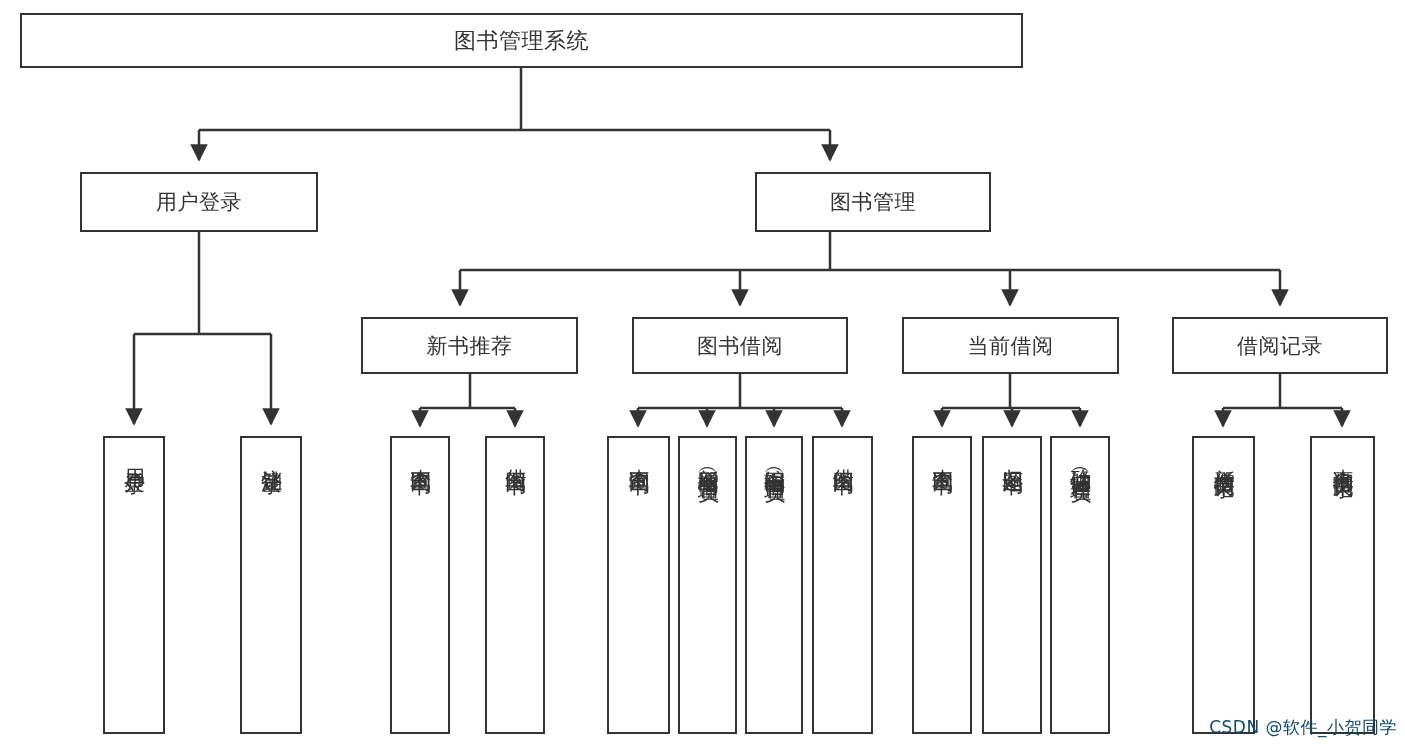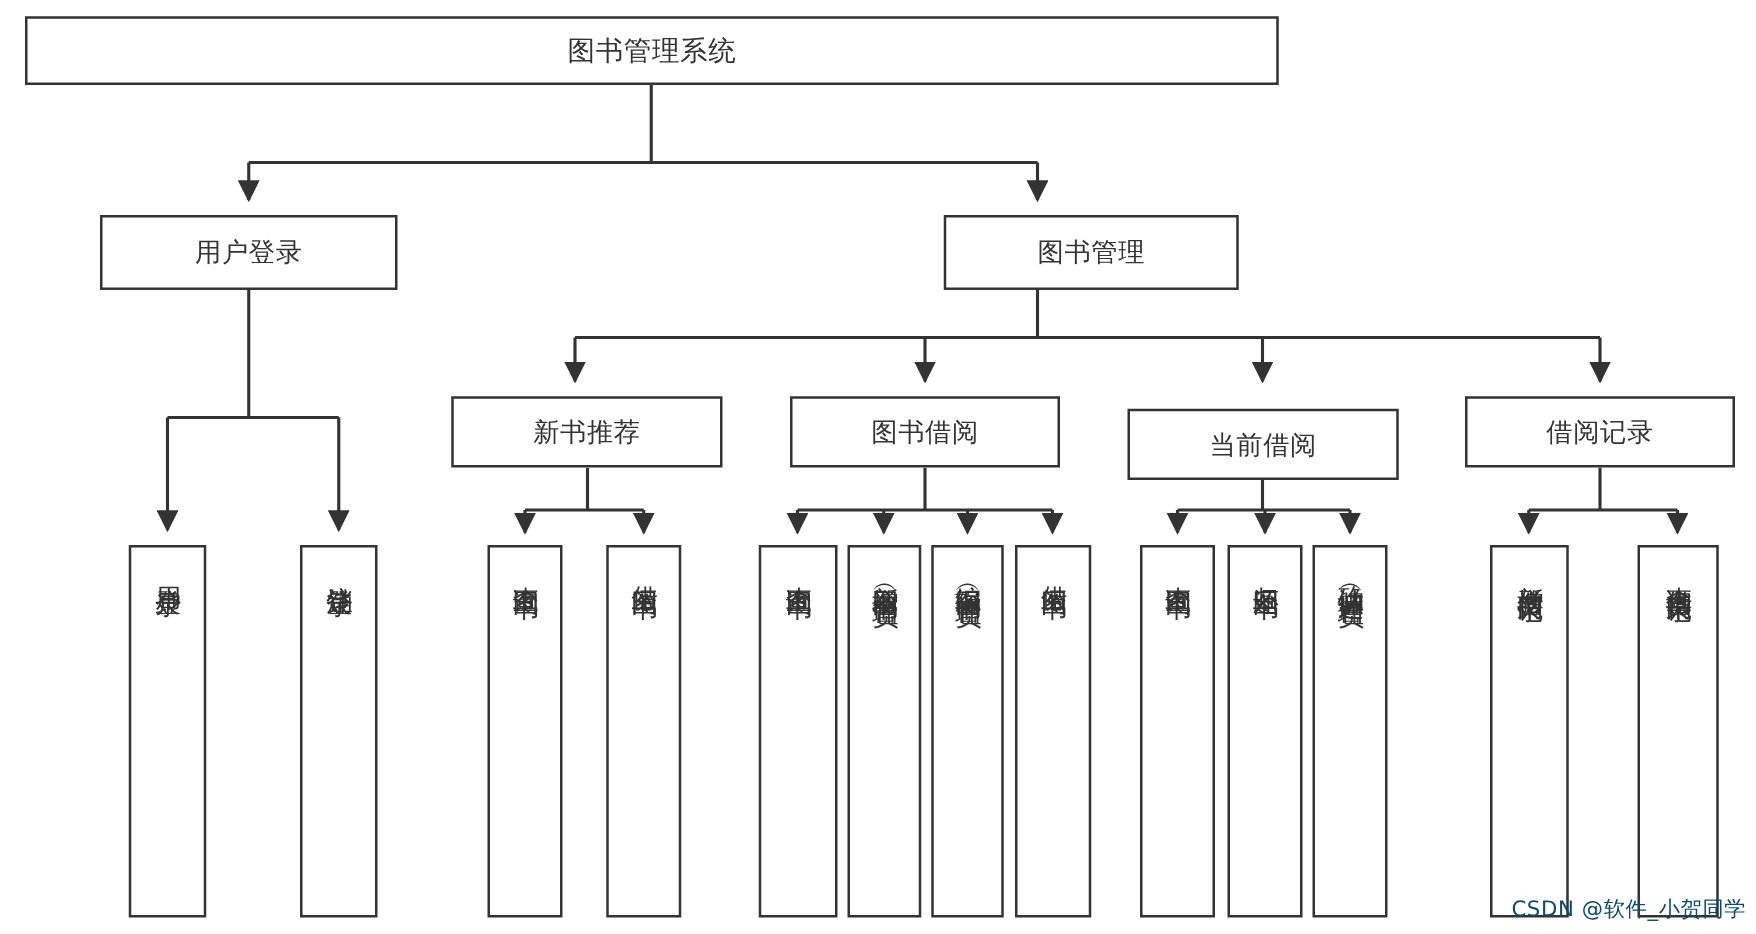--- a/index.html
+++ b/index.html
@@ -131,21 +131,21 @@
   <div class="node horizontal" id="node-l1-1" style="left: 711px; top: 172px; width: 236px; height: 60px; margin-left: 44px;">
     <span>图书管理</span>
   </div>
 
   <div class="node horizontal" id="node-l2-1" style="left: 632px; top: 317px; width: 216px; height: 57px;">
     <span>图书借阅</span>
   </div>
   <div class="node horizontal" id="node-l2-0" style="left: 361px; top: 317px; width: 217px; height: 57px;">
     <span>新书推荐</span>
   </div>
-  <div class="node horizontal" id="node-l2-2" style="left: 902px; top: 327px; width: 217px; height: 57px;">
+  <div class="node horizontal" id="node-l2-2" style="left: 902px; top: 317px; width: 217px; height: 57px;">
     <span>当前借阅</span>
   </div>
   <div class="node horizontal" id="node-l2-3" style="left: 1172px; top: 317px; width: 216px; height: 57px; align-items: center;">
     <span>借阅记录</span>
   </div>
 
   <div class="node vertical" id="node-leaf-0" style="left: 103px; top: 436px; width: 62px; height: 298px;">
     <span class="vtext">用户登录</span>
   </div>
   <div class="node vertical" id="node-leaf-1" style="left: 240px; top: 436px; width: 62px; height: 298px;">

